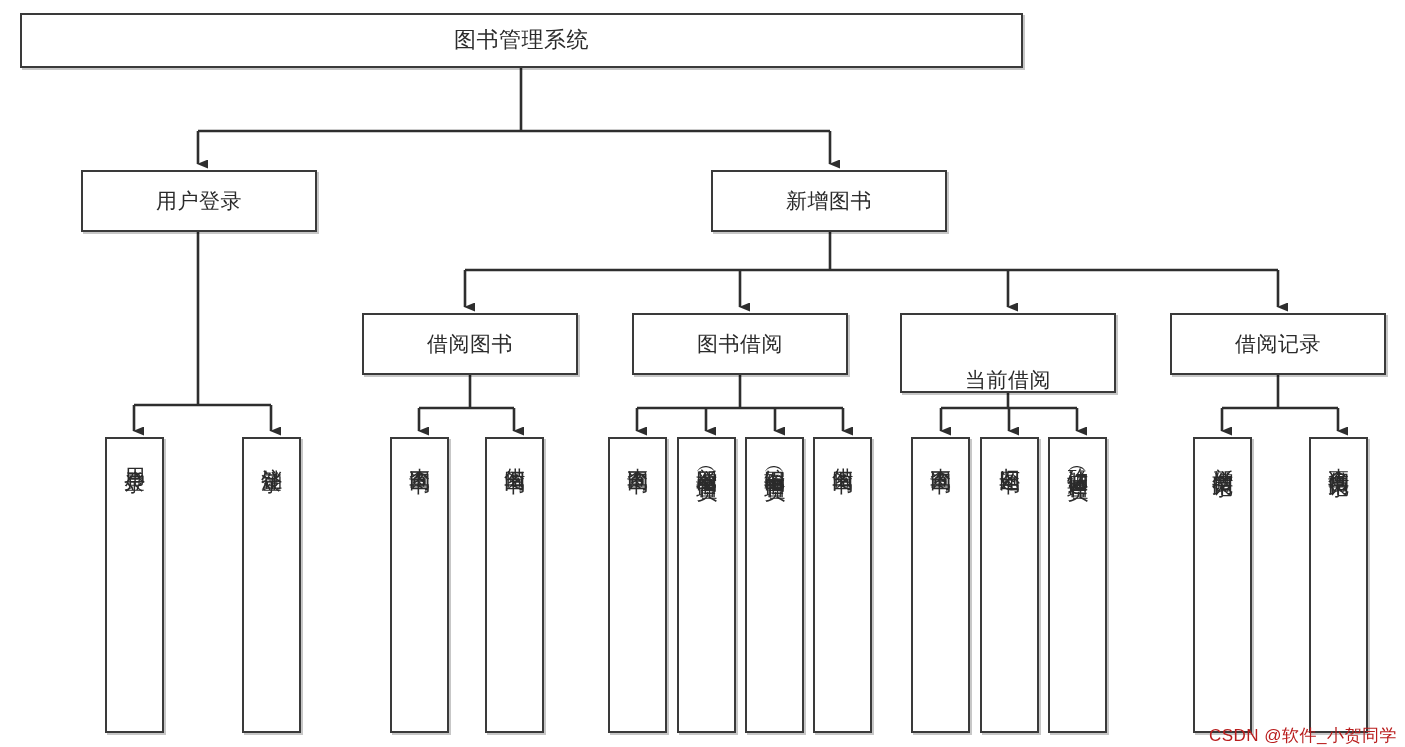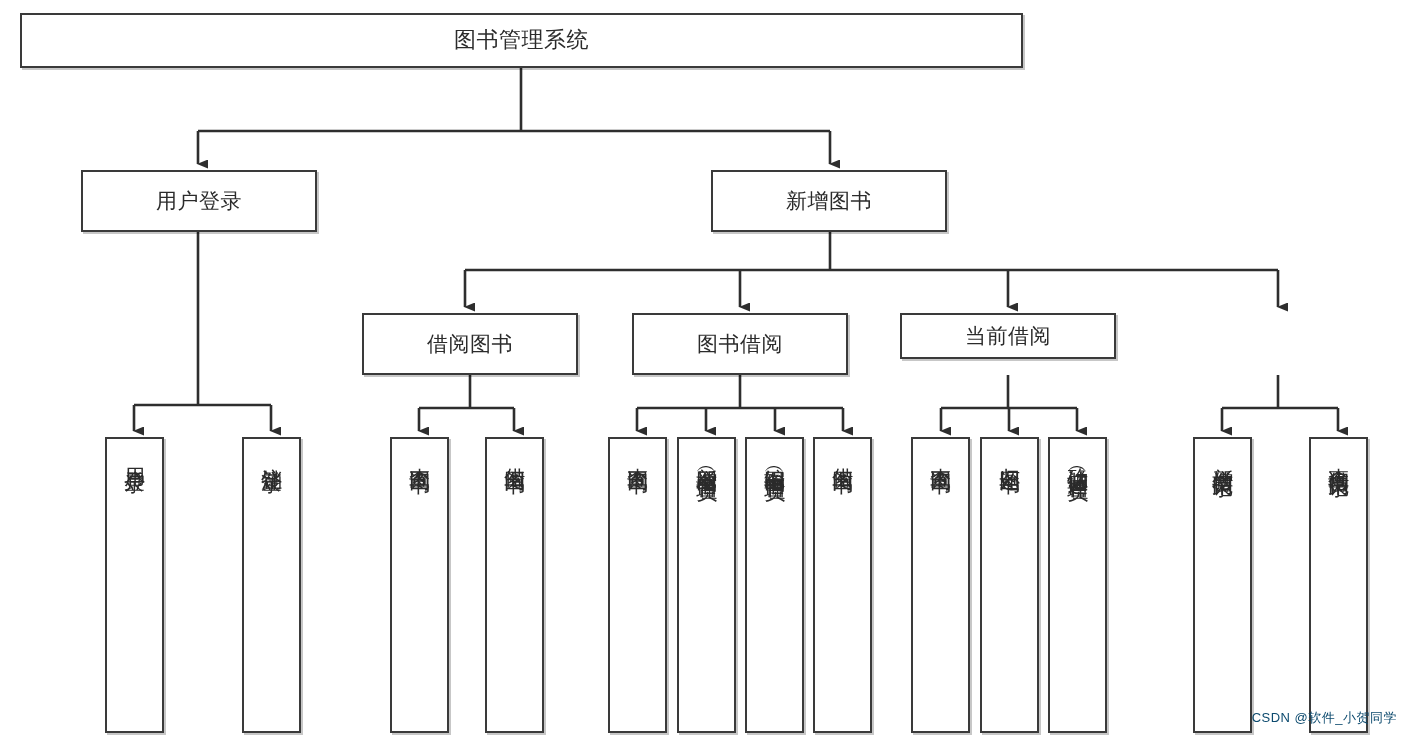--- a/index.html
+++ b/index.html
@@ -56,23 +56,23 @@
     text-orientation: upright;
     font-size: 21px;
     line-height: 1.08;
     letter-spacing: 2px;
     white-space: nowrap;
   }
   .node.root .lbl { font-size: 22px; }
   .watermark {
     position: absolute;
     right: 8px;
-    bottom: 20px;
-    font-size: 13px;
-    color: #0c4a6e;
+    bottom: 0;
+    font-size: 17px;
+    color: #b91c1c;
     white-space: nowrap;
     letter-spacing: 0.5px;
   }
 </style>
 </head>
 <body>
 
 <div id="canvas">
 
   <svg class="wires" viewBox="0 0 1405 747">
@@ -135,22 +135,25 @@
   <div class="node horiz" style="left:711px; top:170px; width:236px; height:62px;">
     <span class="lbl">新增图书</span>
   </div>
 
   <div class="node horiz" style="left:362px; top:313px; width:216px; height:62px;">
     <span class="lbl">借阅图书</span>
   </div>
   <div class="node horiz" style="left:632px; top:313px; width:216px; height:62px;">
     <span class="lbl">图书借阅</span>
   </div>
-  <div class="node horiz" style="left:900px; top:313px; width:216px; height:46px;">
+  <div class="node horiz" style="left:900px; top:313px; width:216px; height:80px;align-items:flex-end;">
     <span class="lbl">当前借阅</span>
+  </div>
+  <div class="node horiz" style="left:1170px; top:313px; width:216px; height:62px;">
+    <span class="lbl">借阅记录</span>
   </div>
 
   <div class="node vert" style="left:105px; top:437px; width:59px; height:296px;">
     <span class="lbl">用户登录</span>
   </div>
   <div class="node vert" style="left:242px; top:437px; width:59px; height:296px;">
     <span class="lbl">注销登录</span>
   </div>
 
   <div class="node vert" style="left:390px; top:437px; width:59px; height:296px;">

